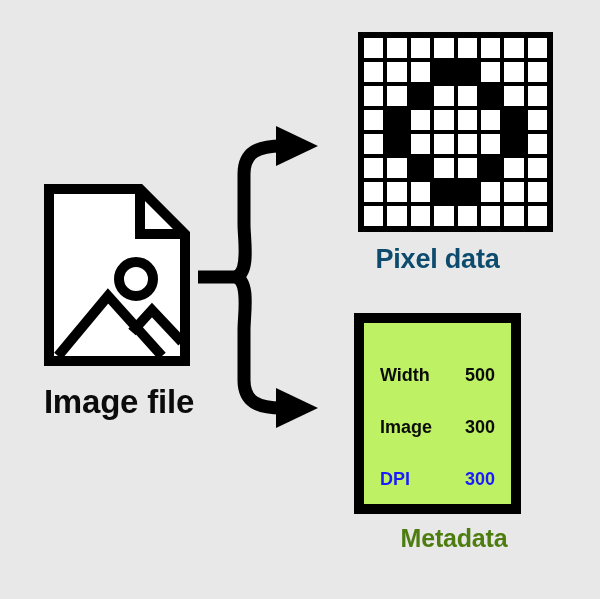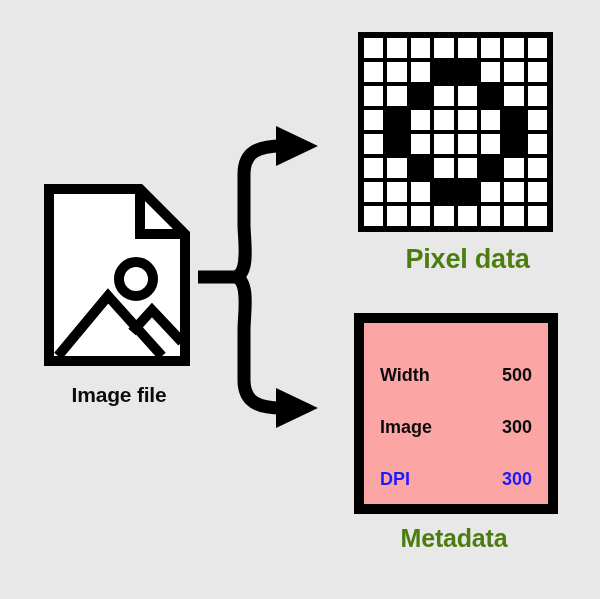--- a/index.html
+++ b/index.html
@@ -28,21 +28,21 @@
     height: 182px;
   }
   #file-icon svg { display: block; }
 
   #image-file-label {
     position: absolute;
     left: 0px;
     top: 383px;
     width: 238px;
     text-align: center;
-    font-size: 21px;
+    font-size: 33px;
     font-weight: bold;
     color: #0b0b0b;
     letter-spacing: -0.2px;
   }
 
   
   #arrows {
     position: absolute;
     left: 196px;
     top: 112px;
@@ -68,38 +68,38 @@
   }
   .px {
     width: 100%;
     height: 100%;
   }
   .px.on  { background: #ffffff; }
   .px.off { background: #000000; }
 
   #pixel-data-label {
     position: absolute;
-    left: 370px;
+    left: 340px;
     top: 244px;
     width: 195px;
     text-align: center;
     font-size: 27px;
     font-weight: bold;
-    color: #4d7c0f;
+    color: #0c4a6e;
     letter-spacing: -0.2px;
   }
 
   
   #metadata-card {
     position: absolute;
     left: 354px;
     top: 313px;
-    width: 204px;
+    width: 167px;
     height: 201px;
-    background: #fca5a5;
+    background: #bef264;
     border: 10px solid #000000;
     box-sizing: border-box;
     padding: 22px 16px 0 16px;
   }
   .meta-row {
     display: flex;
     justify-content: space-between;
     align-items: baseline;
     font-size: 18px;
     font-weight: bold;

